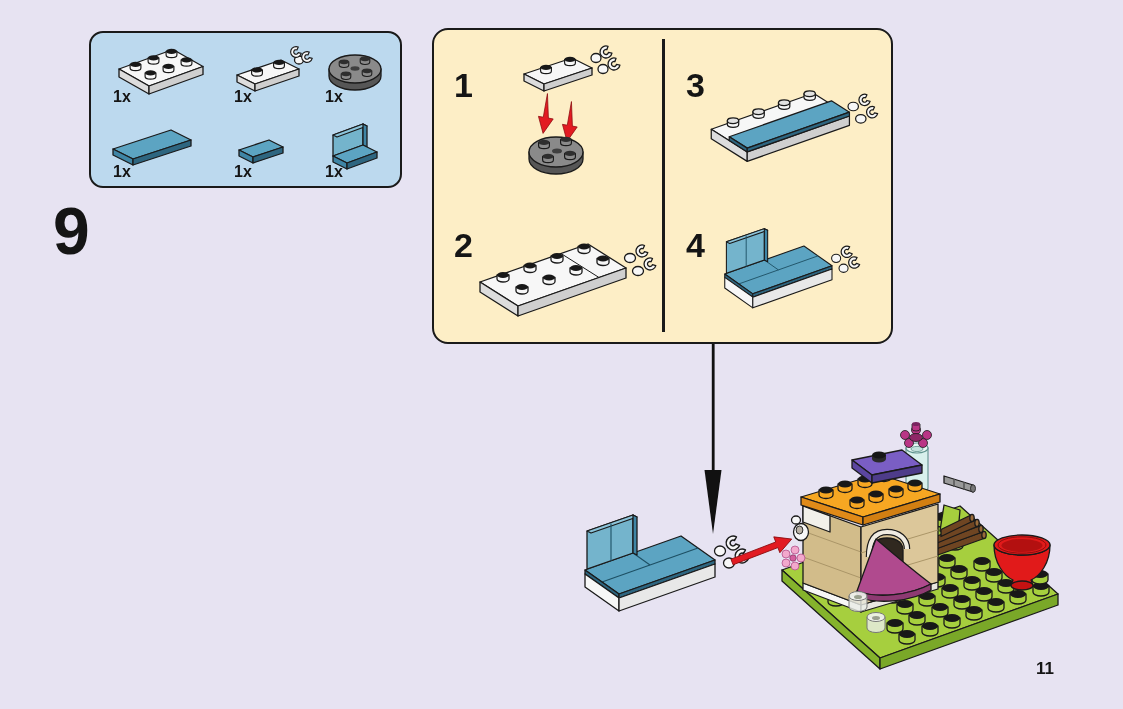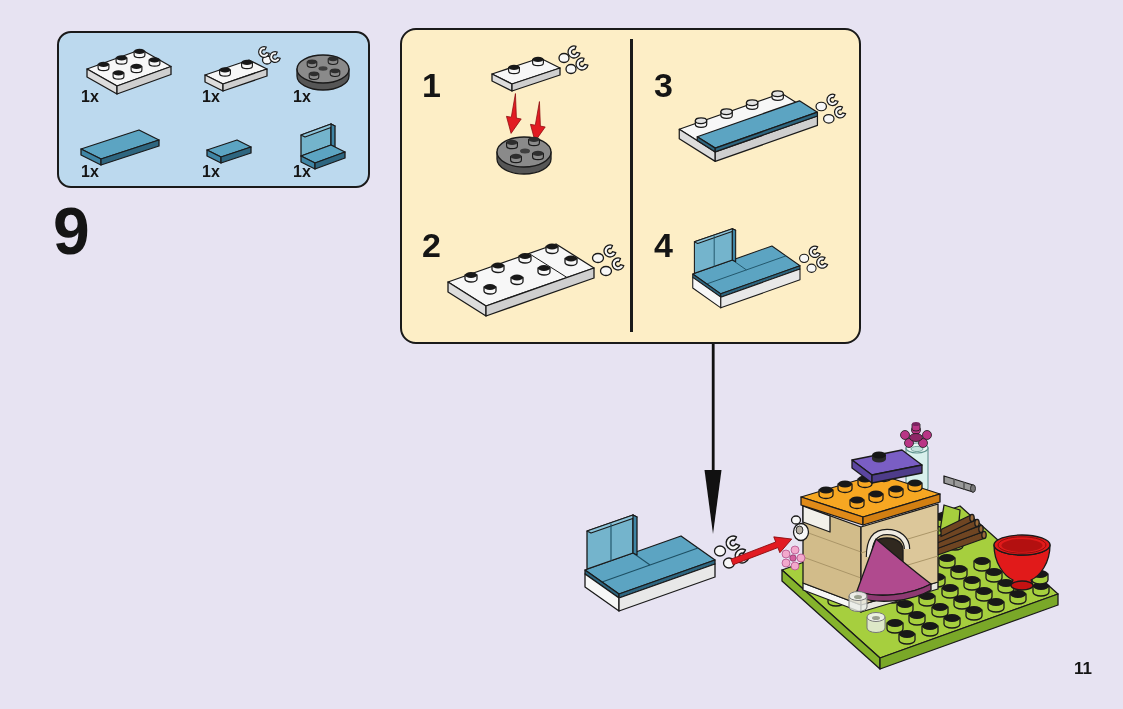--- a/index.html
+++ b/index.html
@@ -4,21 +4,21 @@
 <style>
   html,body{margin:0;padding:0;}
   body{
     width:1123px;height:709px;position:relative;overflow:hidden;
     background:var(--page-bg);
     font-family:"Liberation Sans", sans-serif;
     color:var(--text);
   }
   .abs{position:absolute;}
   .callout{
-    position:absolute;border:2.5px solid var(--outline);box-sizing:border-box;
+    position:absolute;border:2.5px solid var(--outline);box-sizing:border-box;margin-left:32px;
   }
   #parts-box{left:57px;top:31px;width:313px;height:157px;border-radius:14px;background:var(--parts-box-bg);}
   #steps-box{left:400px;top:28px;width:461px;height:316px;border-radius:16px;background:var(--steps-box-bg);}
   .big-num{font-size:66px;font-weight:700;line-height:1;}
   .sub-num{font-size:34px;font-weight:700;line-height:1;}
   .qty{font-size:16px;font-weight:700;line-height:1;}
   .page-num{font-size:17px;font-weight:700;line-height:1;}
   .divider{background:var(--outline);}
   svg{display:block;overflow:visible;}
   .ol{stroke:var(--outline);stroke-width:1.3;stroke-linejoin:round;}
@@ -363,13 +363,13 @@
     <circle cx="31" cy="160" r="4" class="f-pk" stroke="#b3508c" stroke-width="0.8"></circle>
     <circle cx="25" cy="168" r="4" class="f-pk" stroke="#b3508c" stroke-width="0.8"></circle>
     <circle cx="16" cy="165" r="4" class="f-pk" stroke="#b3508c" stroke-width="0.8"></circle>
     <circle cx="23" cy="160" r="3.2" fill="#d45f9e" stroke="#8a3a68" stroke-width="0.8"></circle>
     <ellipse cx="31" cy="134" rx="7.5" ry="8.5" class="f-w ol"></ellipse>
     <ellipse cx="29.5" cy="132" rx="3.4" ry="4" fill="#b9b2a6" stroke="#1a1a1a" stroke-width="0.9"></ellipse>
     <ellipse cx="26" cy="122" rx="4.5" ry="4" class="f-w ol"></ellipse>
   </svg>
 </div>
 
-<div class="abs page-num" style="left:1074px;top:660px">11</div>
+<div class="abs page-num" style="left:1036px;top:660px">11</div>
 
 </body></html>

